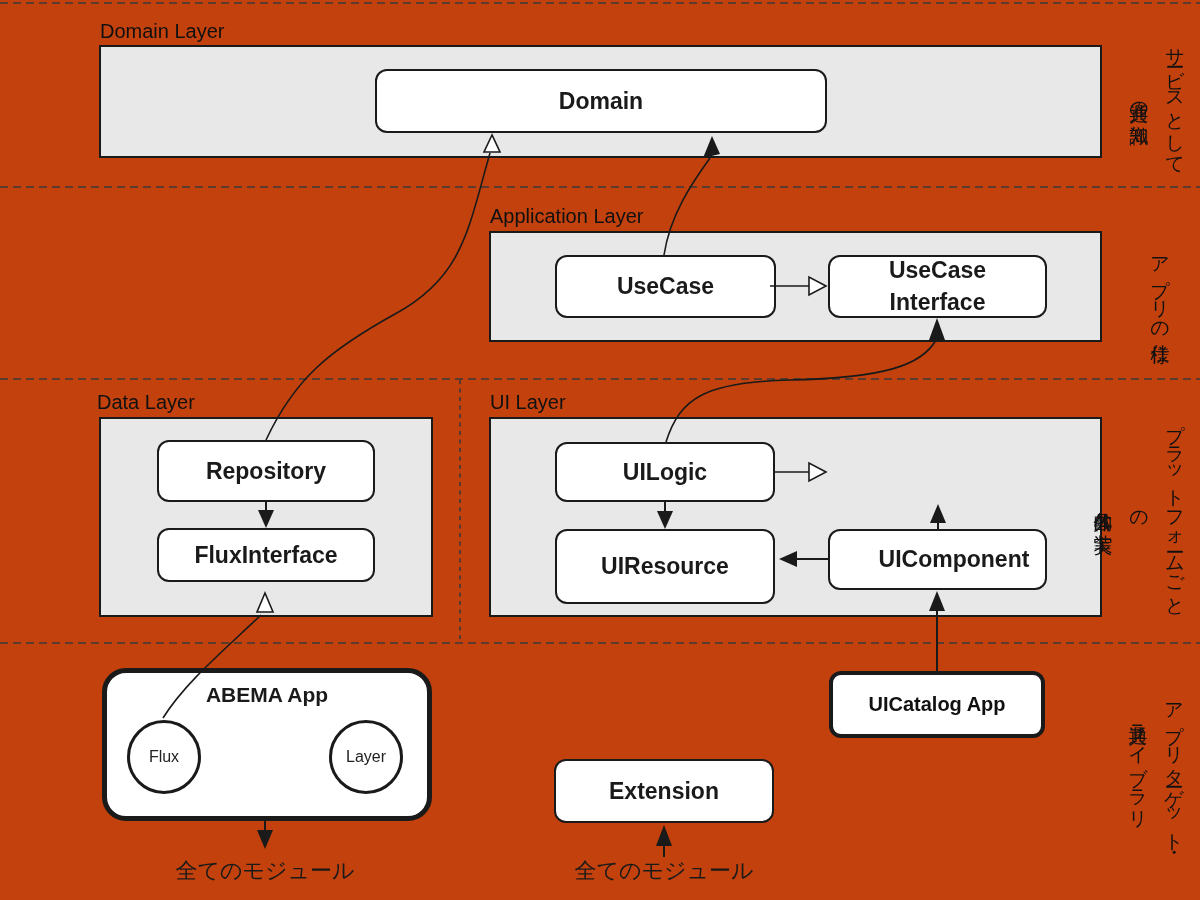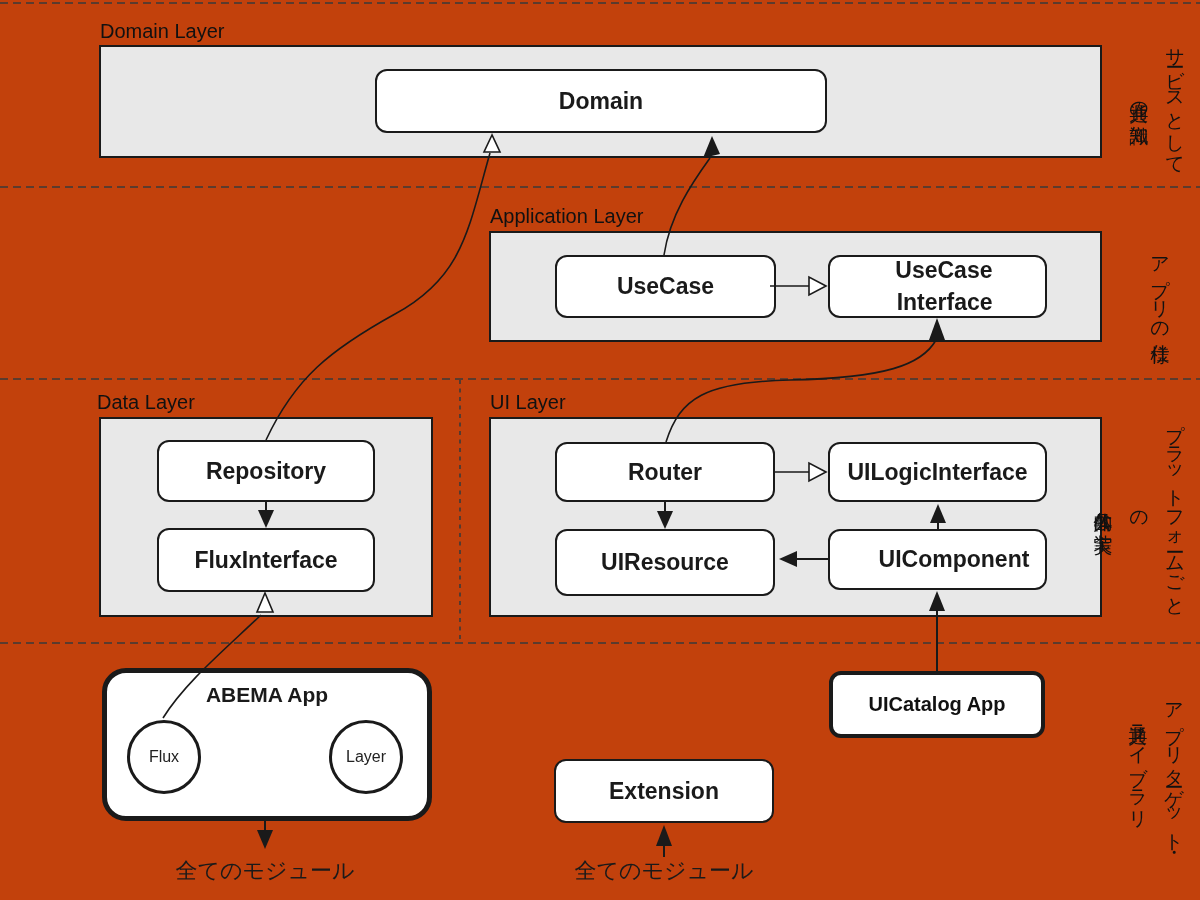--- a/index.html
+++ b/index.html
@@ -36,28 +36,27 @@
   <div class="band" style="left:99px;top:417px;width:334px;height:200px;"></div>
   <div class="band" style="left:489px;top:417px;width:613px;height:200px;"></div>
 
   <div class="layer-label" style="left:100px;top:20px;">Domain Layer</div>
   <div class="layer-label" style="left:490px;top:205px;">Application Layer</div>
   <div class="layer-label" style="left:97px;top:391px;">Data Layer</div>
   <div class="layer-label" style="left:490px;top:391px;">UI Layer</div>
 
   <div class="node" style="left:375px;top:69px;width:452px;height:64px;">Domain</div>
   <div class="node" style="left:555px;top:255px;width:221px;height:63px;">UseCase</div>
-  <div class="node" style="left:828px;top:255px;width:219px;height:63px;text-align:right;">
+  <div class="node" style="left:828px;top:255px;width:219px;height:63px;">
     <span class="wrap2">UseCase Interface</span>
   </div>
   <div class="node" style="left:157px;top:440px;width:218px;height:62px;">Repository</div>
-  <div class="node" style="left:157px;top:528px;width:218px;height:64px;">FluxInterface</div>
-  <div class="node" style="left:555px;top:442px;width:220px;height:60px;">Router</div>
-  <div class="node" style="left:828px;top:442px;width:219px;height:60px;">UILogicInterface</div>
-  <div class="node" style="left:555px;top:529px;width:220px;height:67px;">UIResource</div>
+  <div class="node" style="left:157px;top:528px;width:218px;height:54px;">FluxInterface</div>
+  <div class="node" style="left:555px;top:442px;width:220px;height:60px;">UILogic</div>
+  <div class="node" style="left:555px;top:529px;width:220px;height:75px;">UIResource</div>
   <div class="node" style="left:828px;top:529px;width:219px;height:61px;padding-left:33px;">UIComponent</div>
   <div class="node" style="left:554px;top:759px;width:220px;height:64px;">Extension</div>
 
   <div class="thickbox" id="abema-app" style="left:102px;top:668px;width:330px;height:153px;">
     <div class="app-title">ABEMA App</div>
   </div>
   <div class="module-circle" style="left:127px;top:720px;">Flux</div>
   <div class="module-circle" style="left:329px;top:720px;">Layer</div>
 
   <div class="thickbox" id="uicatalog-app" style="left:829px;top:671px;width:216px;height:67px;">UICatalog App</div>

